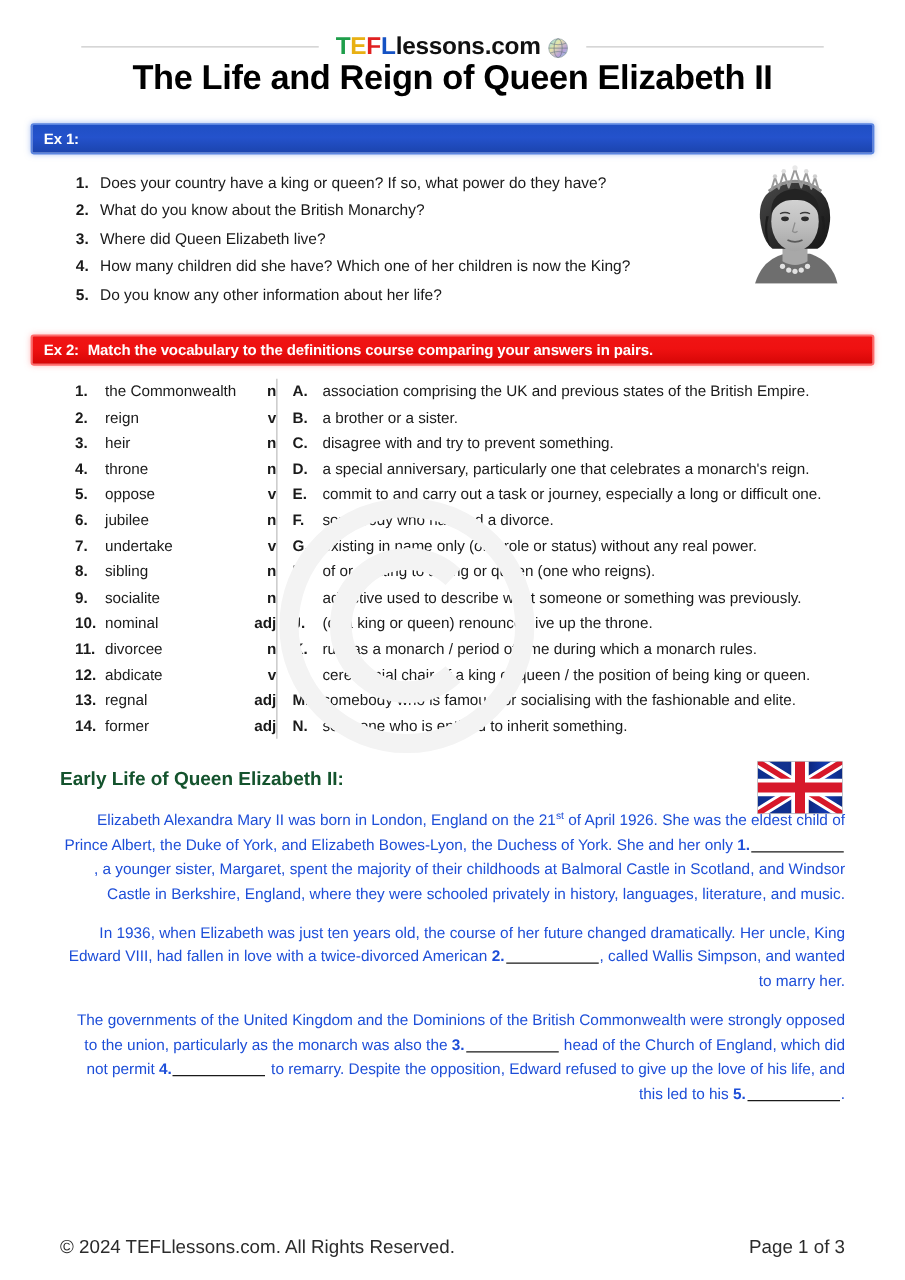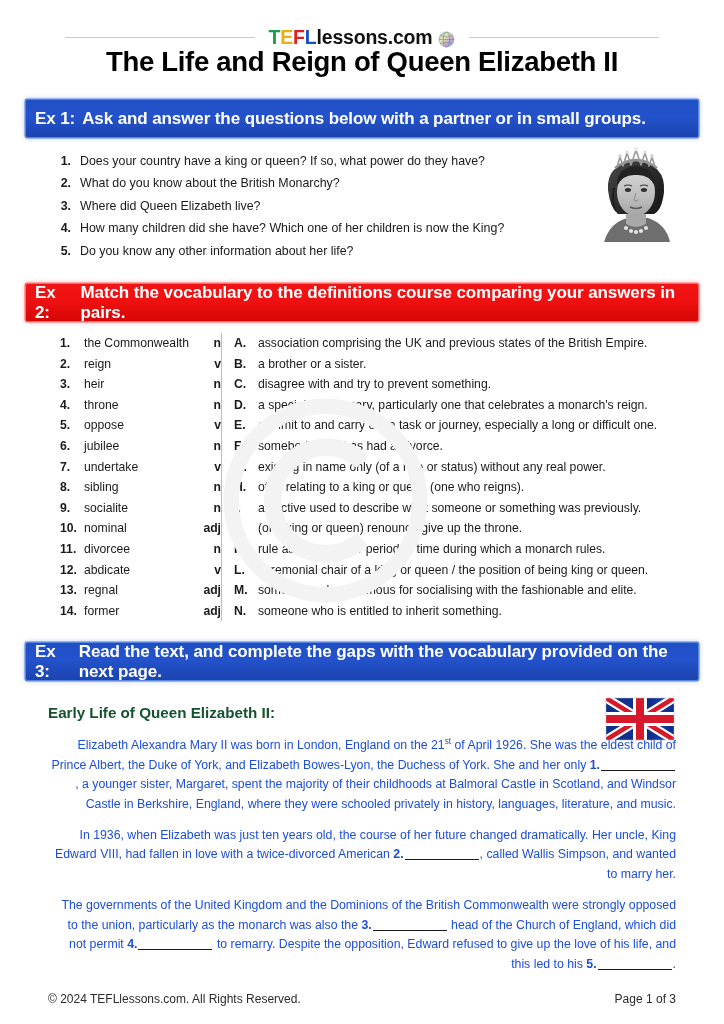--- a/index.html
+++ b/index.html
@@ -71,26 +71,26 @@
     font-size: 27.5px;
     font-weight: bold;
     color: #000000;
     letter-spacing: -0.3px;
     margin-bottom: 0;
   }
 
   
   .ex-bar {
     margin-top: 22px;
-    height: 37px;
+    height: 22px;
     display: flex;
     align-items: center;
     padding-left: 9px;
     color: #ffffff;
-    font-size: 17px;
+    font-size: 12px;
     font-weight: bold;
     letter-spacing: -0.1px;
     border-radius: 1px;
   }
   .ex-bar.blue {
     background: linear-gradient(to bottom, #1f4fc4 0%, #2452cc 45%, #1b44ae 100%);
     box-shadow: 0 0 0 1.5px #5a84e0, 0 0 5px 1px rgba(90,132,224,0.55);
   }
   .ex-bar.red {
     background: linear-gradient(to bottom, #f01414 0%, #ef1111 45%, #d60606 100%);
@@ -224,21 +224,21 @@
 
   
   .footer {
     position: absolute;
     left: 26px;
     right: 26px;
     bottom: 18px;
     display: flex;
     justify-content: space-between;
     align-items: center;
-    font-size: 12px;
+    font-size: 15px;
     color: #2b2b2b;
     padding: 0 22px;
     gap: 29px;
   }
 </style>
 </head>
 <body>
 
 <div class="page">
 
@@ -268,21 +268,20 @@
         </svg>
       </span>
     </div>
     <div class="brand-rule right"></div>
   </div>
 
   <h1 class="page-title">The Life and Reign of Queen Elizabeth II</h1>
 
   <div class="ex-bar blue">
     <span class="ex-tag">Ex 1:</span>
-    <span>Ask and answer the questions below with a partner or in small groups.</span>
   </div>
 
   <div class="ex1-wrap">
     <ul class="ol-list">
       <li>
         <span class="num">1.</span>
         <span class="txt">Does your country have a king or queen? If so, what power do they have?</span>
       </li>
       <li>
         <span class="num">2.</span>
@@ -444,24 +443,20 @@
     </div>
   </div>
 
   <div class="watermark">
     <svg viewBox="0 0 200 200" width="205" height="205" aria-hidden="true">
       <circle cx="100" cy="100" r="92" fill="none" stroke="#f3f3f3" stroke-width="15"></circle>
       <path d="M136 62 A52 52 0 1 0 136 138" fill="none" stroke="#f3f3f3" stroke-width="17" stroke-linecap="butt"></path>
     </svg>
   </div>
 
-  <div class="ex-bar blue">
-    <span class="ex-tag">Ex 3:</span>
-    <span>Read the text, and complete the gaps with the vocabulary provided on the next page.</span>
-  </div>
 
   <div class="ex3-title">Early Life of Queen Elizabeth II:</div>
 
   <div class="reading">
 
     <div class="uk-flag">
       <svg viewBox="0 0 72 50" width="72" height="50" aria-hidden="true">
         <defs>
           <clipPath id="flagclip">
               <rect x="2" y="4" width="68" height="42" rx="1"></rect>

